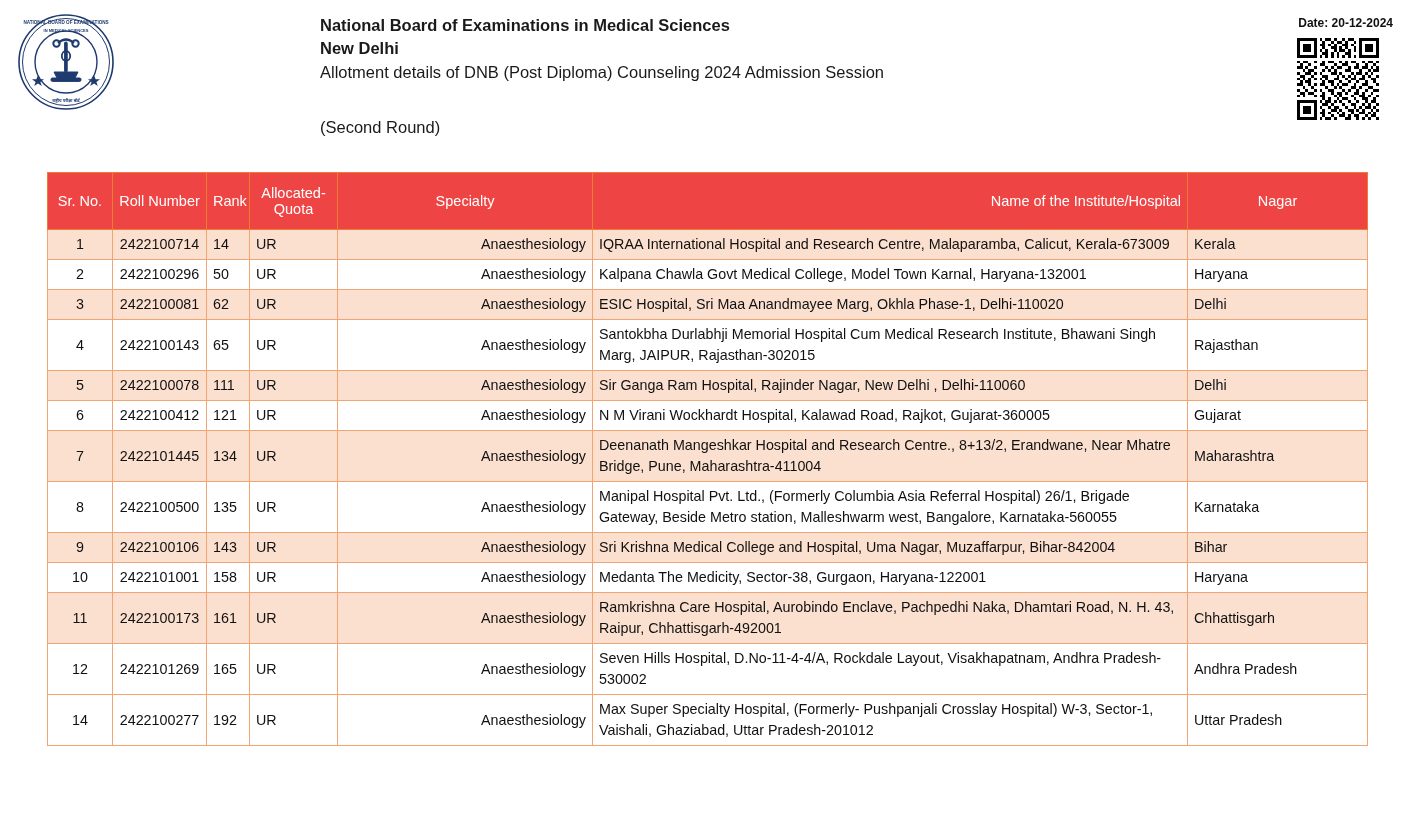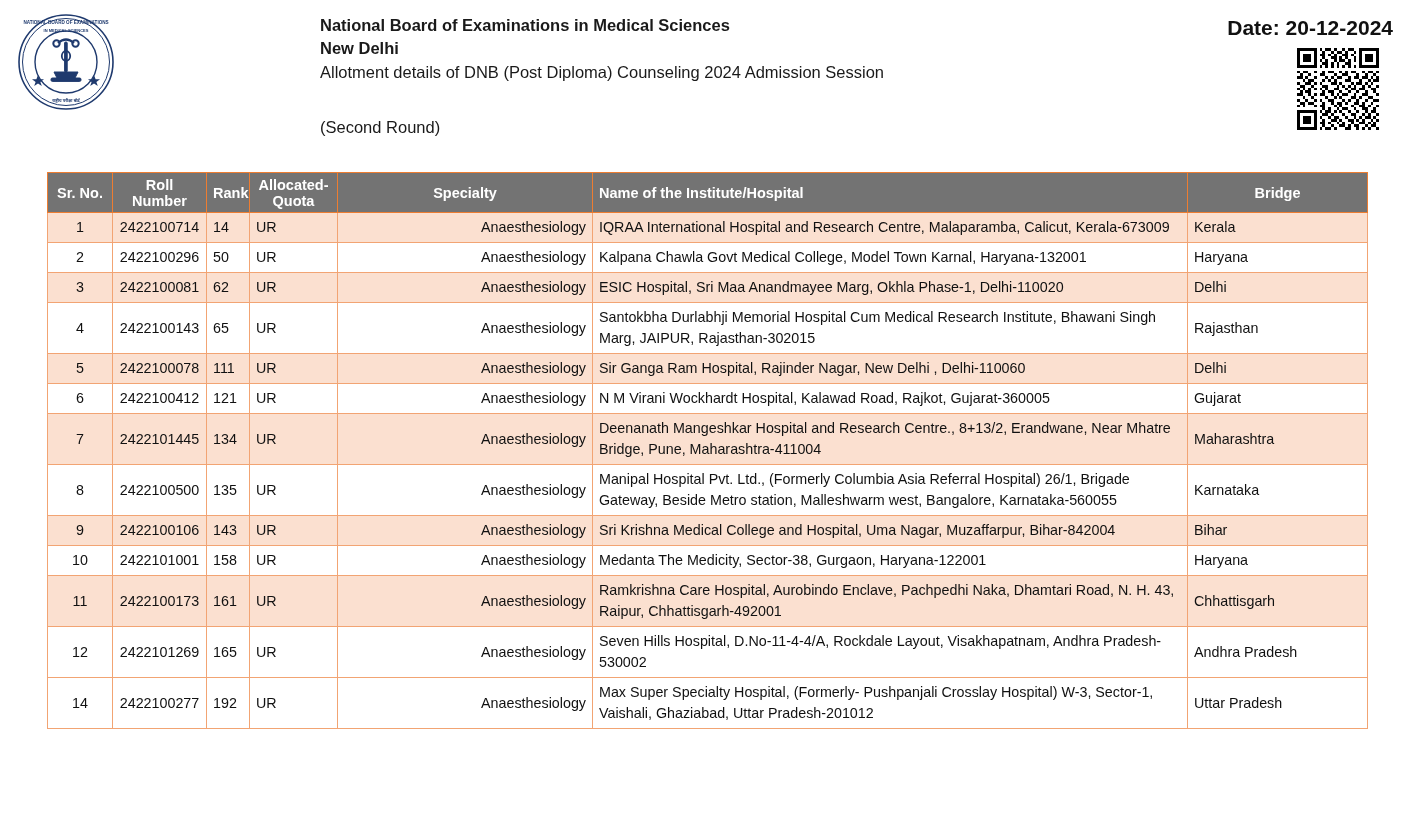--- a/index.html
+++ b/index.html
@@ -28,21 +28,21 @@
   .hc-line1 { font-size: 16.5px; font-weight: bold; line-height: 23px; }
   .hc-line2 { font-size: 16.5px; font-weight: bold; line-height: 23px; }
   .hc-line3 { font-size: 16.5px; font-weight: normal; line-height: 24px; }
   .hc-line4 { font-size: 16.5px; font-weight: normal; line-height: 24px; margin-top: 31px; }
 
   .header-right {
     position: absolute; right: 20px; top: 16px;
     width: 180px; text-align: center;
   }
   .date-text {
-    font-size: 21px; font-weight: bold; color: #111;
+    font-size: 12px; font-weight: bold; color: #111;
     white-space: nowrap; text-align: right; padding-right: 6px;
   }
   .qr {
     margin: 8px 0 0 auto;
     width: 82px; height: 82px;
     margin-right: 20px;
   }
 
   
   .table-wrap {
@@ -54,34 +54,34 @@
     width: 1320px;
     border-collapse: collapse;
     table-layout: fixed;
   }
   table.allot th, table.allot td {
     border: 1px solid #F2A473;
     vertical-align: middle;
     padding: 4px 6px;
   }
   table.allot thead th {
-    background: #737373;
+    background: #ef4444;
     color: #ffffff;
     font-size: 14.5px;
-    font-weight: bold;
-    height: 40px;
+    font-weight: normal;
+    height: 57px;
     border-color: #ED7D31;
     padding-top: 2px; padding-bottom: 2px;
   }
   thead th.th-sr      { width: 65px;  text-align: center; }
   thead th.th-roll    { width: 94px;  text-align: center; }
   thead th.th-rank    { width: 43px;  text-align: center; margin-left: 20px; }
   thead th.th-quota   { width: 88px;  text-align: center; }
   thead th.th-spec    { width: 255px; text-align: center; }
-  thead th.th-inst    { width: 595px; text-align: left; }
+  thead th.th-inst    { width: 595px; text-align: right; }
   thead th.th-state   { width: 180px; text-align: center; }
 
   table.allot tbody td {
     font-size: 14.3px;
     color: #111111;
     line-height: 21px;
   }
   tbody tr.shade td { background: #FBE0D0; }
   tbody tr.plain td { background: #FFFFFF; }
 
@@ -194,21 +194,21 @@
   <div class="table-wrap">
     <table class="allot">
       <thead>
         <tr>
           <th class="th-sr">Sr. No.</th>
           <th class="th-roll">Roll Number</th>
           <th class="th-rank">Rank</th>
           <th class="th-quota">Allocated-Quota</th>
           <th class="th-spec">Specialty</th>
           <th class="th-inst">Name of the Institute/Hospital</th>
-          <th class="th-state">Bridge</th>
+          <th class="th-state">Nagar</th>
         </tr>
       </thead>
       <tbody id="table-body">
           <tr class="shade">
             <td class="c-sr">1</td>
             <td class="c-roll">2422100714</td>
             <td class="c-rank">14</td>
             <td class="c-quota">UR</td>
             <td class="c-spec">Anaesthesiology</td>
             <td class="c-inst">IQRAA International Hospital and Research Centre, Malaparamba, Calicut, Kerala-673009</td>

